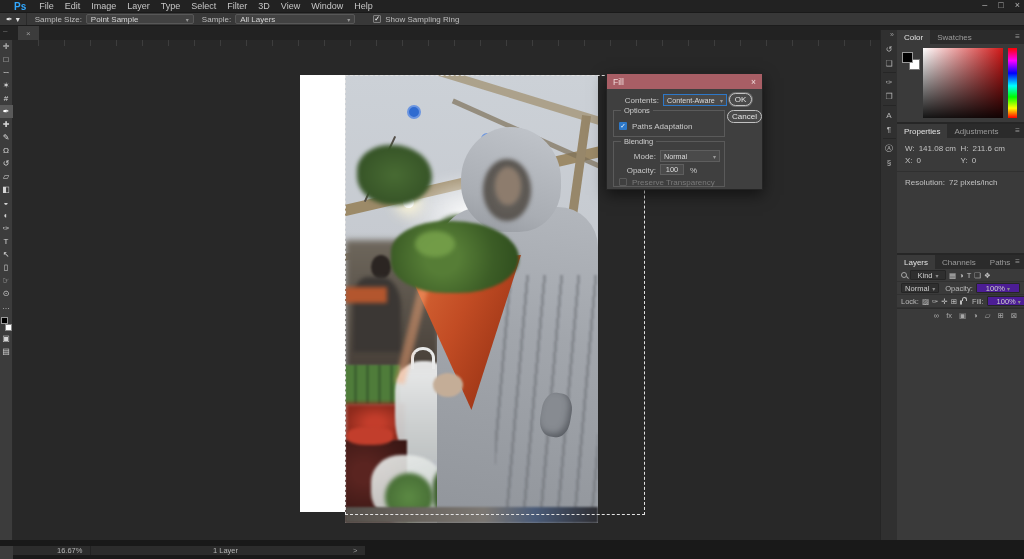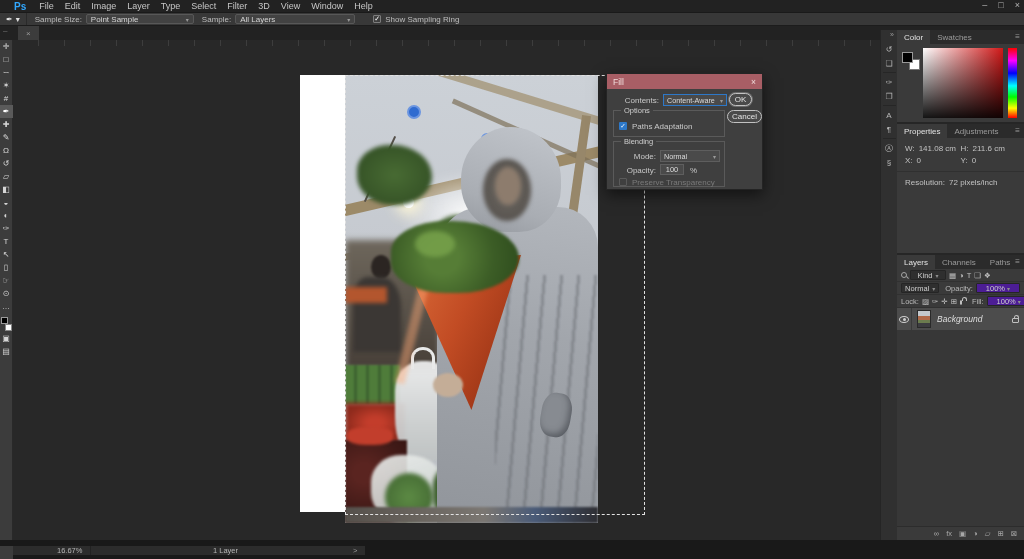--- a/index.html
+++ b/index.html
@@ -442,30 +442,20 @@
       <span class="ficon">✑</span>
       <span class="ficon">✛</span>
       <span class="ficon">⊞</span>
       <span class="lockico"></span>
       <span style="margin-left:2px;">Fill:</span>
       <span class="valbox">
         <span>100%</span>
         <span class="chev" style="font-size:6px;color:#8d8d8d;margin-left:2px;">▾</span>
       </span>
     </div>
-    <div class="lp-list">
-      <div class="layer-row">
-        <span class="eyecell">
-            <span class="eyeico"></span>
-          </span>
-        <span class="lthumb"></span>
-        <span class="lname">Background</span>
-        <span class="lockico"></span>
-      </div>
-    </div>
     <div class="lp-foot">
       <span>∞</span>
       <span>fx</span>
       <span>▣</span>
       <span>◑</span>
       <span>▱</span>
       <span>⊞</span>
       <span>⊠</span>
     </div>
   </div>

